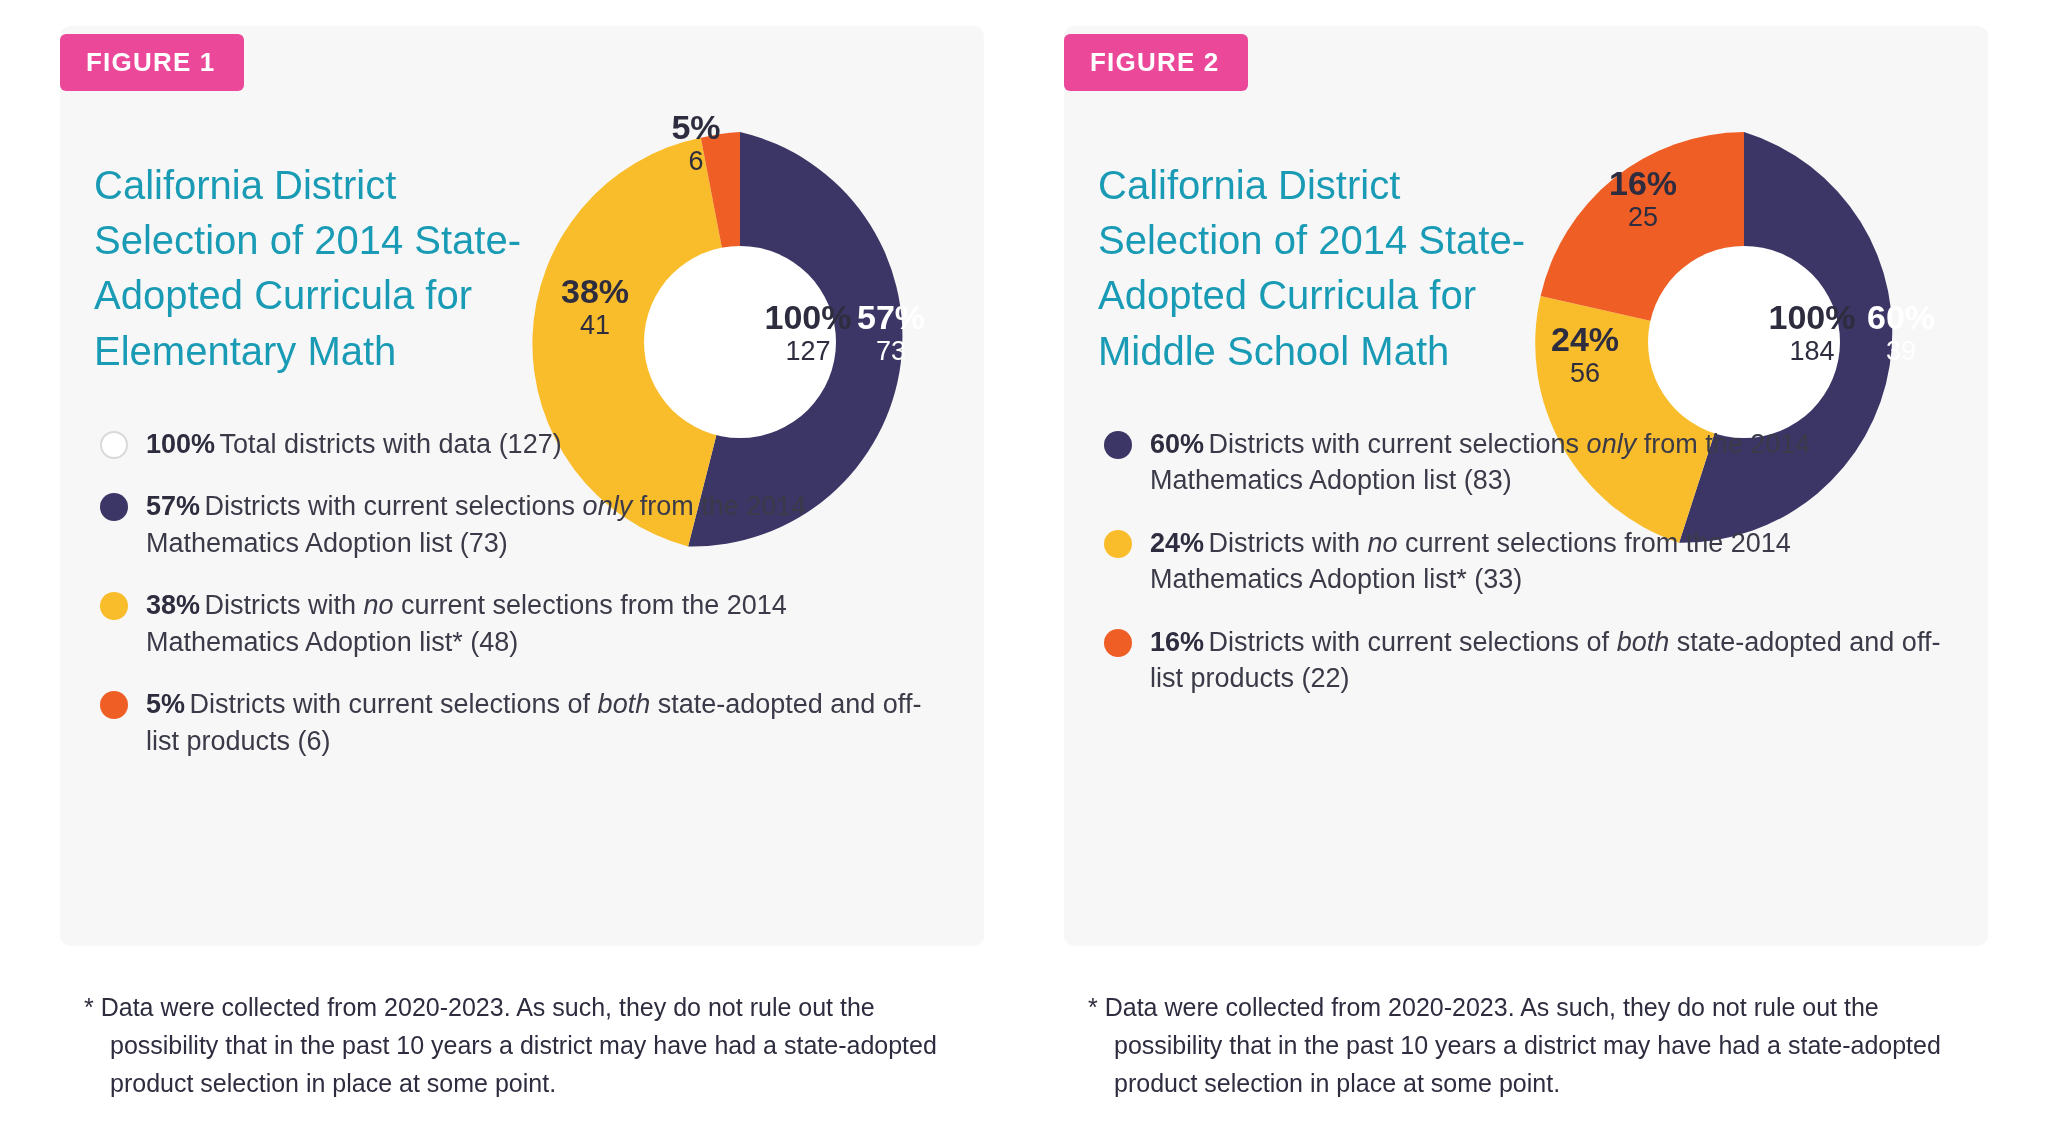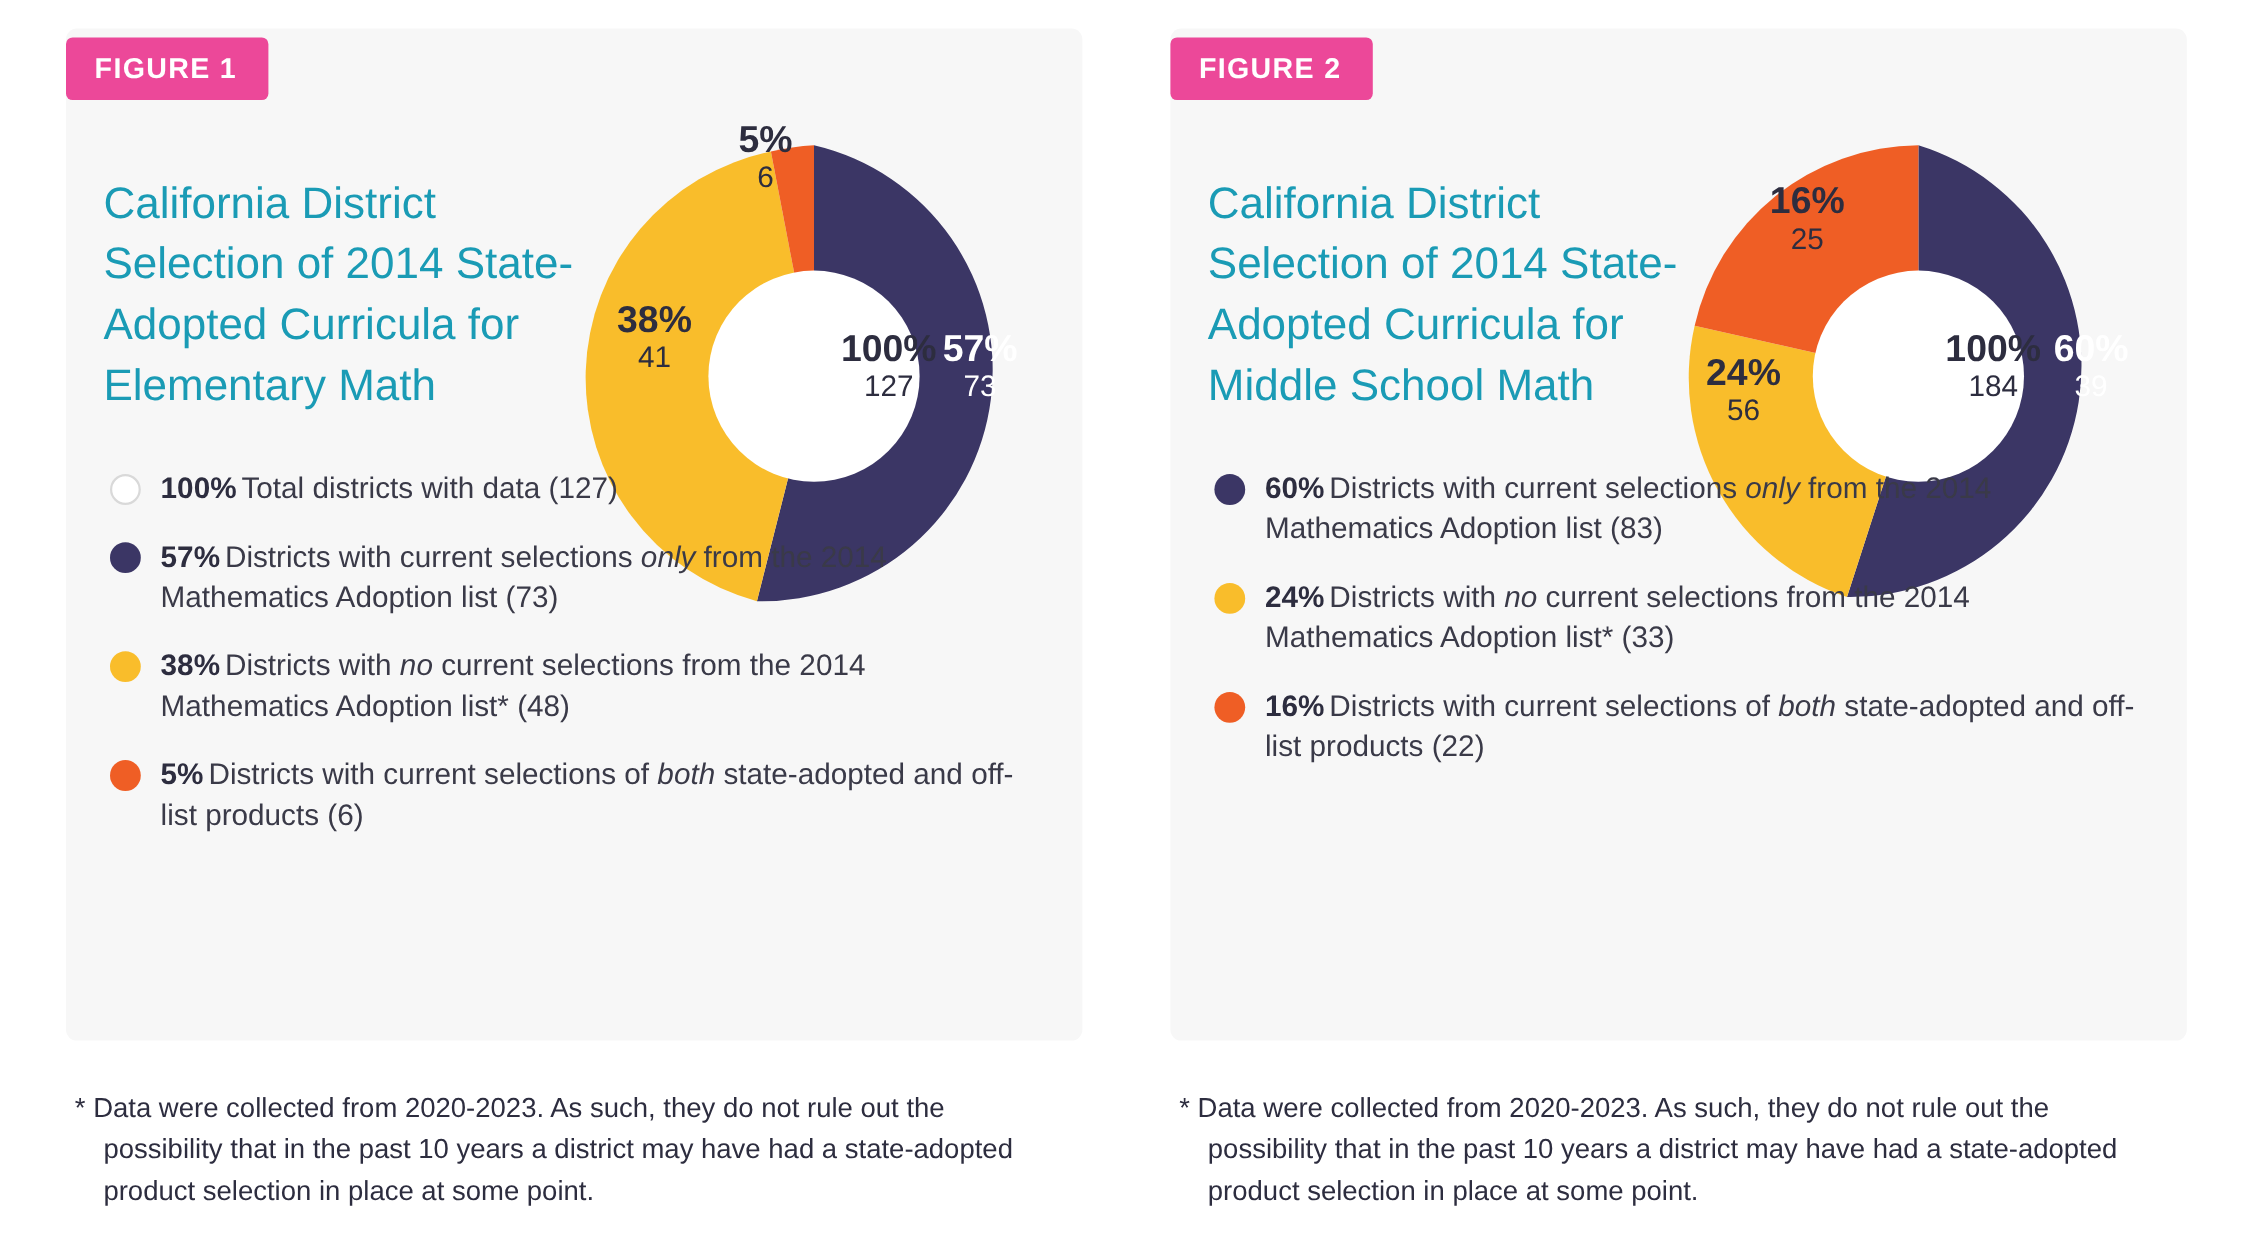--- a/index.html
+++ b/index.html
@@ -107,21 +107,21 @@
   .legend-desc {
     font-size: 27px;
     line-height: 1.35;
     color: #3a3a48;
     max-width: 640px;
   }
   .legend-desc em { font-style: italic; }
   .footnote {
     position: absolute;
     top: 962px;
-    left: 8px;
+    left: 24px;
     width: 900px;
     font-size: 25px;
     line-height: 1.52;
     color: #2d2d3f;
   }
   .footnote .hang { display: block; padding-left: 26px; text-indent: -26px; }
 </style>
 </head>
 <body>
 

